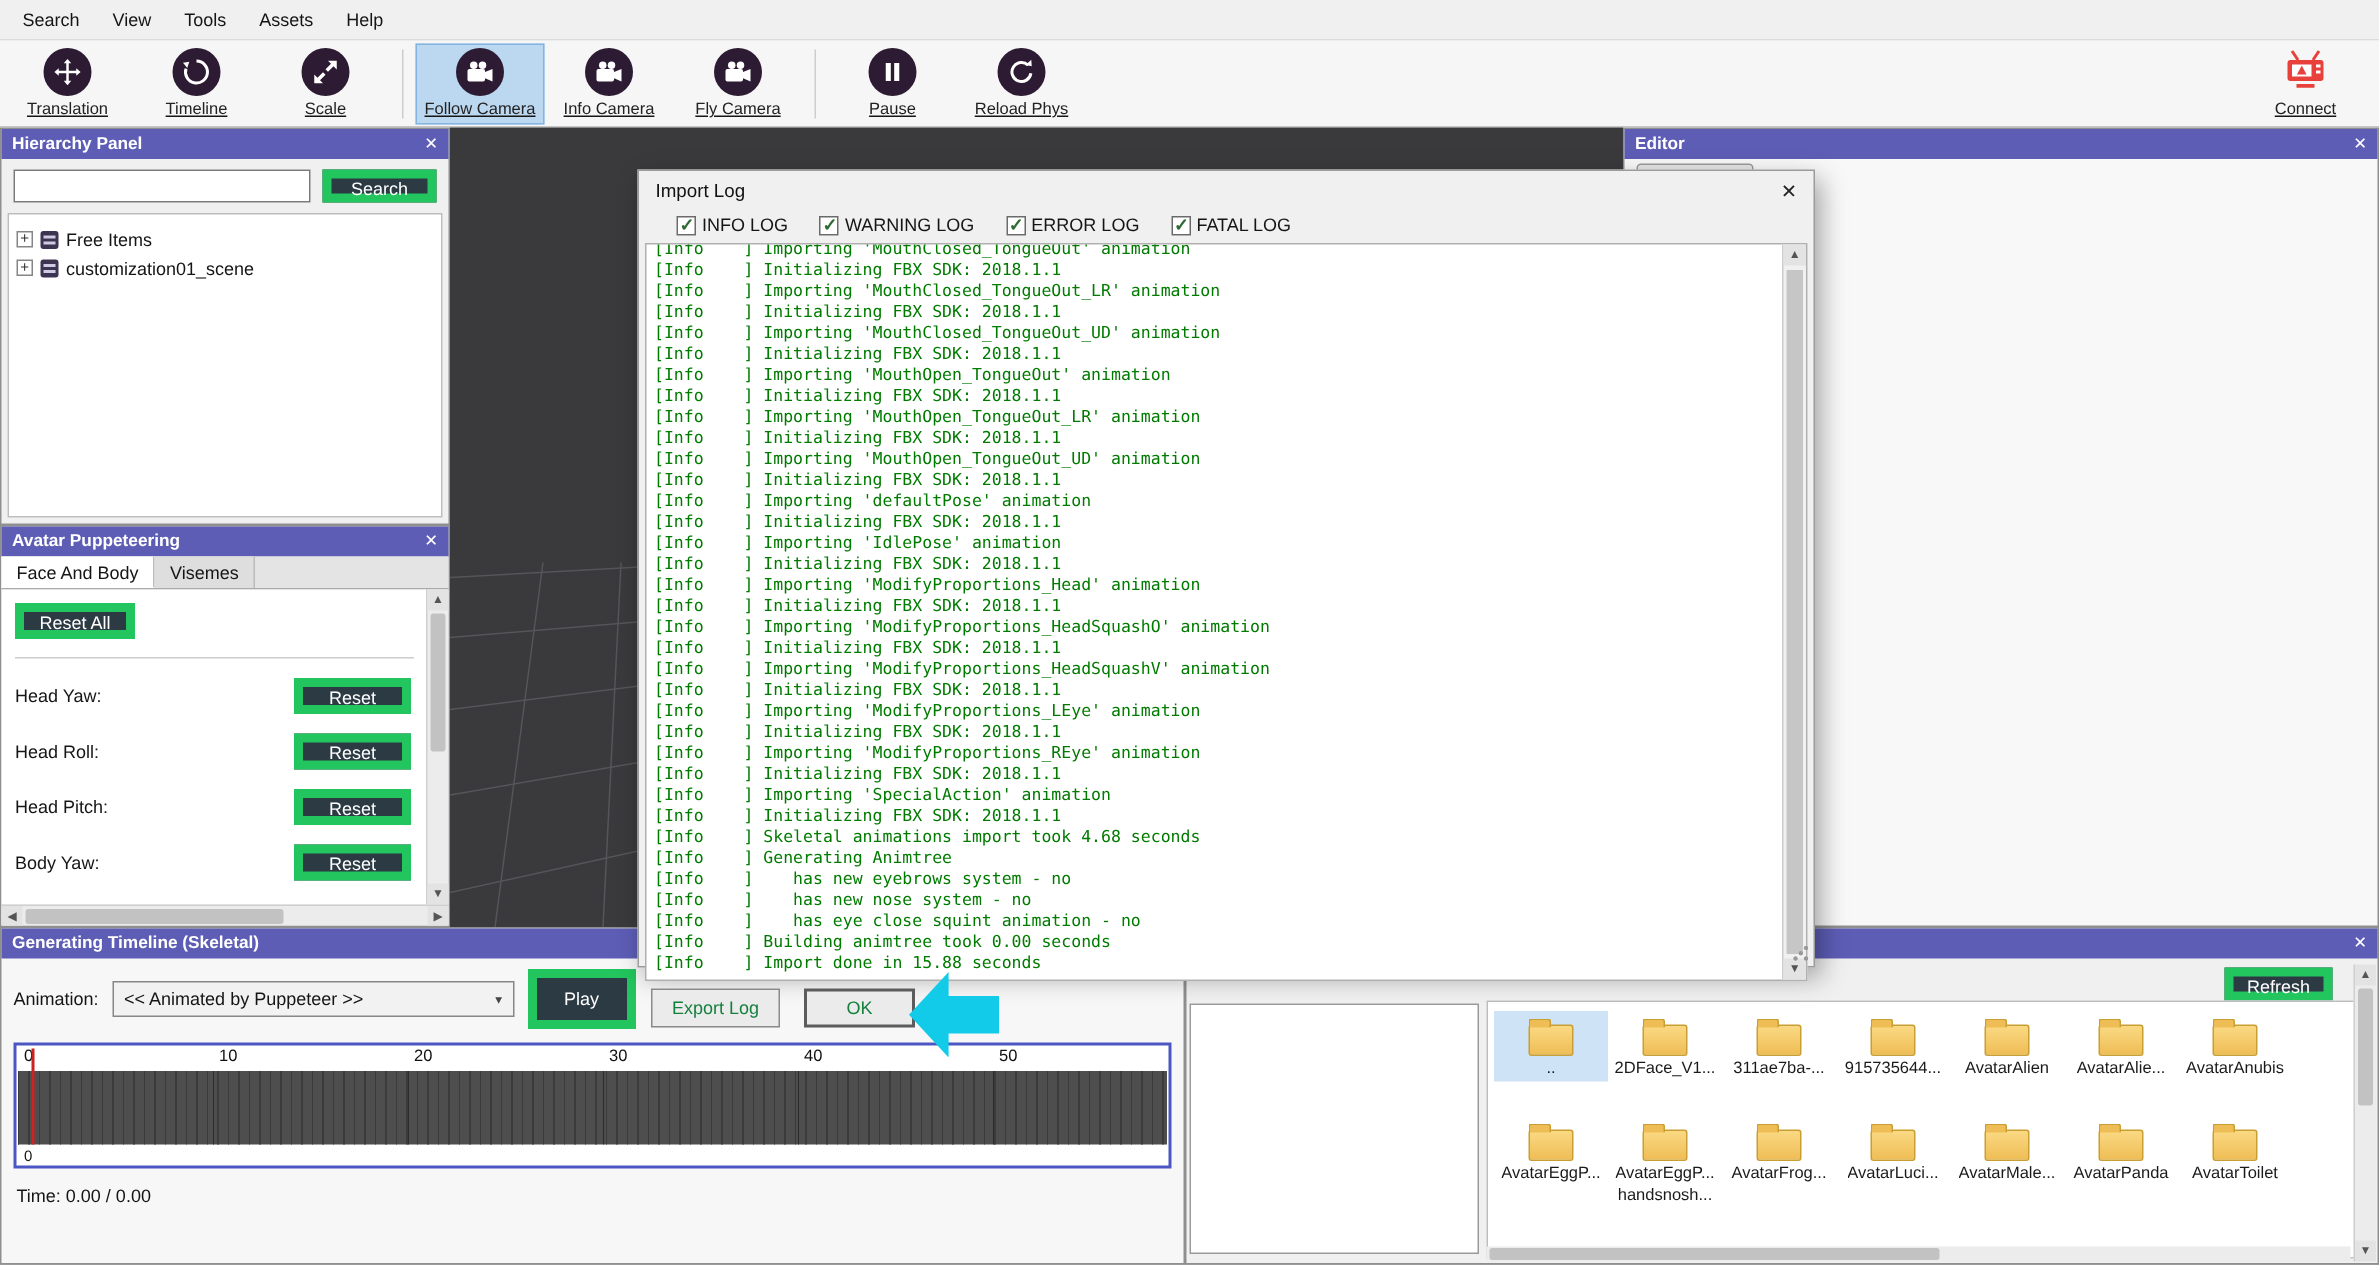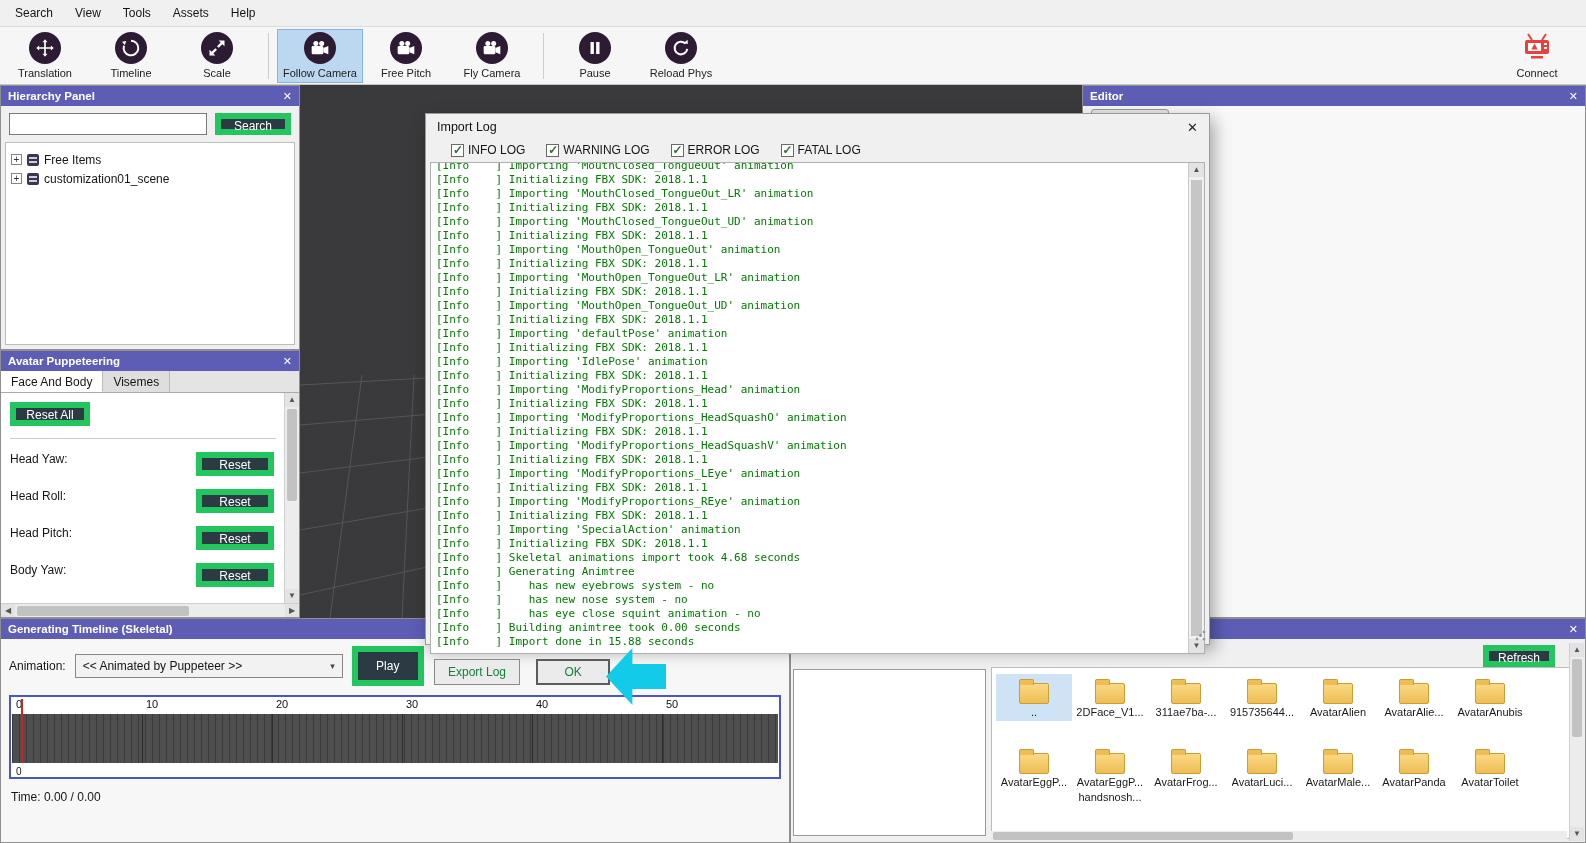--- a/index.html
+++ b/index.html
@@ -4,21 +4,21 @@
 <style>
   *{margin:0;padding:0;box-sizing:border-box;}
   body{background:#6f6f6f;font-family:"Liberation Sans",sans-serif;}
   .app{position:relative;width:1586px;height:843px;background:#e9e9e9;overflow:hidden;outline:2px solid #17171c;font-size:12px;color:#151515;}
 
   
   .menubar{position:absolute;left:0;top:0;width:100%;height:27px;background:#f0f0f0;border-bottom:1px solid #dcdcdc;display:flex;align-items:center;padding-left:4px;}
   .menu-item{padding:5px 11px;font-size:12px;}
 
   
-  .toolbar{position:absolute;left:0;top:27px;width:100%;height:58px;background:#f6f6f6;border-bottom:1px solid #c6c6c6;display:flex;align-items:center;padding-left:2px;}
+  .toolbar{position:absolute;left:0;top:27px;width:100%;height:58px;background:#f6f6f6;border-bottom:1px solid #c6c6c6;display:flex;align-items:center;padding-left:2px;text-decoration:underline;}
   .toolbar-tools{display:flex;align-items:center;height:100%;}
   .tool{width:86px;height:54px;display:flex;flex-direction:column;align-items:center;justify-content:center;gap:3px;border:1px solid transparent;}
   .tool.selected{background:#bcd8f0;border:1px solid #84b4e0;}
   .tool-circle{width:32px;height:32px;border-radius:50%;background:#2c1b33;display:flex;align-items:center;justify-content:center;}
   .tool-label{font-size:11px;color:#222;white-space:nowrap;}
   .tool-sep{width:1px;height:46px;background:#cdcdcd;margin:0 8px;}
   .connect{margin-left:auto;margin-right:14px;width:70px;}
 
   
   .panel{position:absolute;background:#f0f0f0;border:1px solid #8f8f8f;}
@@ -42,21 +42,21 @@
   .tree-label{font-size:12px;white-space:nowrap;}
 
   
   .puppeteer{left:0;top:350px;width:300px;height:268px;}
   .tabs{display:flex;height:22px;background:#e4e4e4;border-bottom:1px solid #aaa;}
   .tab{padding:4px 10px 0;border-right:1px solid #bbb;background:#dedede;font-size:12px;}
   .tab.active{background:#fff;font-weight:normal;border-bottom:1px solid #fff;}
   .puppet-body{position:absolute;left:0;top:42px;right:15px;bottom:14px;background:#fff;padding:9px 0 0 9px;overflow:hidden;}
   .reset-all{width:80px;height:24px;}
   .divider{height:1px;background:#ccc;margin:12px 8px 2px 0;}
-  .puppet-row{display:flex;margin:13px 0;}
+  .puppet-row{display:flex;align-items:center;margin:13px 0;}
   .puppet-label{font-size:12px;}
   .reset-btn{margin-left:auto;width:78px;height:24px;margin-right:10px;}
   .vscroll{position:absolute;width:15px;background:#ececec;border-left:1px solid #cfcfcf;}
   .puppeteer .vscroll{top:42px;right:0;bottom:14px;}
   .scroll-arr{position:absolute;left:0;width:100%;height:14px;color:#555;font-size:8px;text-align:center;line-height:14px;background:#e3e3e3;}
   .scroll-arr.up{top:0;} .scroll-arr.down{bottom:0;}
   .vthumb{position:absolute;left:2px;right:2px;background:#c2c2c2;border-radius:2px;}
   .puppeteer .vthumb{top:16px;height:92px;}
   .hscroll{position:absolute;left:0;right:0;bottom:0;height:14px;background:#ececec;border-top:1px solid #cfcfcf;}
   .hscroll .scroll-arr{width:14px;height:100%;line-height:14px;}
@@ -181,21 +181,21 @@
         </div>
         <div class="tool">
           <div class="tool-circle">
             <svg width="20" height="18" viewBox="0 0 24 20">
               <circle cx="7" cy="4.5" r="3" fill="#fff"></circle>
               <circle cx="14" cy="4.5" r="3" fill="#fff"></circle>
               <rect x="2" y="7.5" width="14" height="10" rx="1.5" fill="#fff"></rect>
               <path d="M16 10l6-2.5v10L16 15z" fill="#fff"></path>
             </svg>
           </div>
-          <div class="tool-label">Free Pitch</div>
+          <div class="tool-label">Info Camera</div>
         </div>
         <div class="tool">
           <div class="tool-circle">
             <svg width="20" height="18" viewBox="0 0 24 20">
               <circle cx="7" cy="4.5" r="3" fill="#fff"></circle>
               <circle cx="14" cy="4.5" r="3" fill="#fff"></circle>
               <rect x="2" y="7.5" width="14" height="10" rx="1.5" fill="#fff"></rect>
               <path d="M16 10l6-2.5v10L16 15z" fill="#fff"></path>
             </svg>
           </div>

